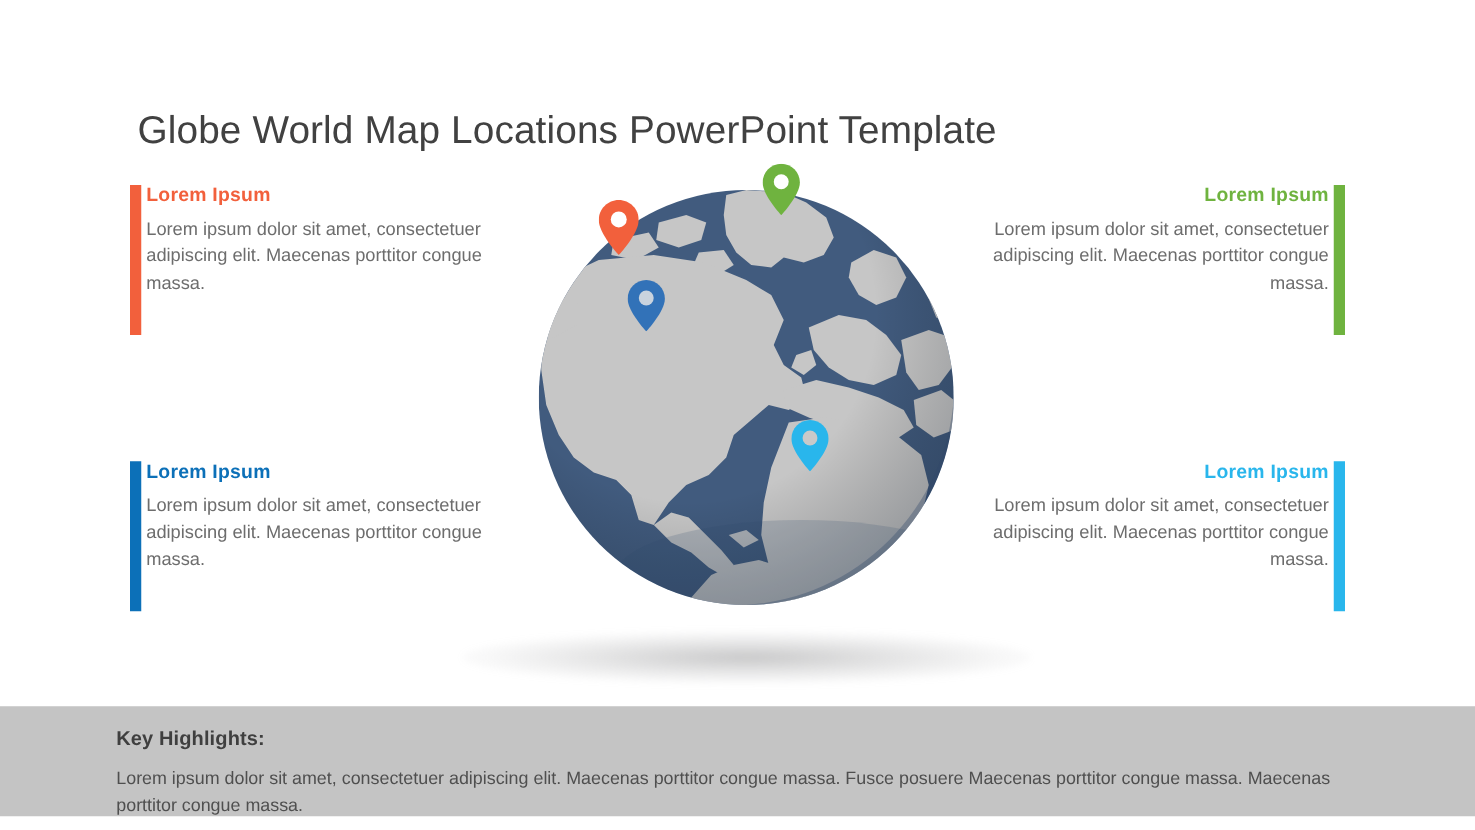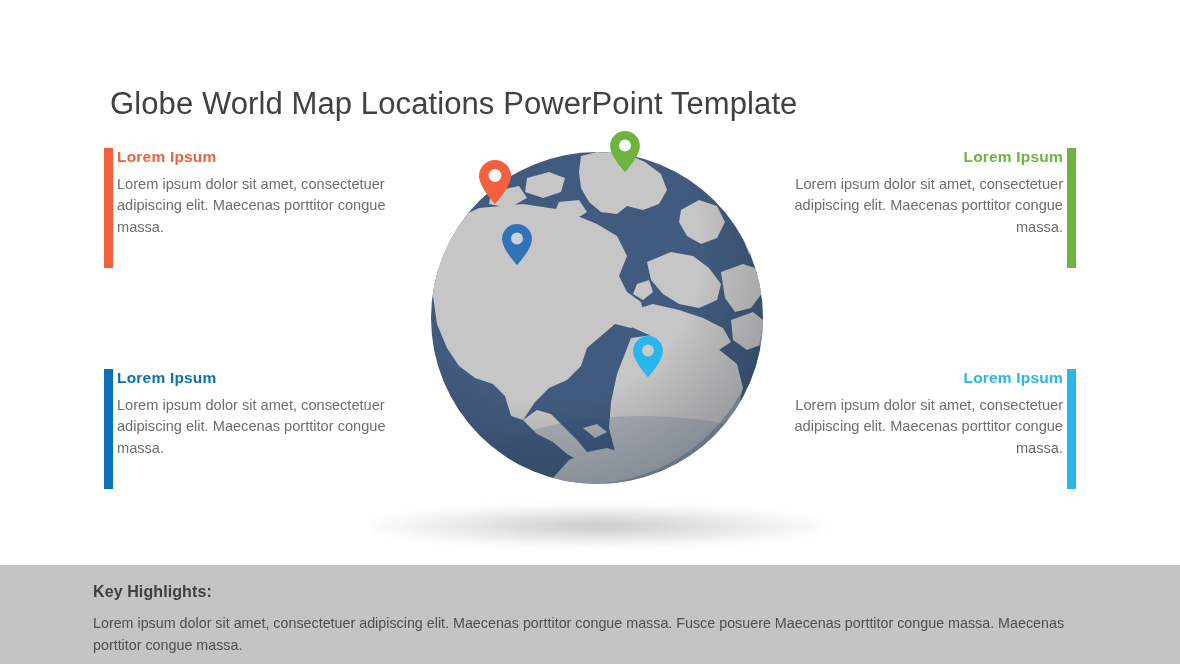--- a/index.html
+++ b/index.html
@@ -116,21 +116,21 @@
   .pin.pin-green  { left: 610px; top: 131px; width: 30px; height: 41px; }
   .pin.pin-blue   { left: 502px; top: 224px; width: 30px; height: 41px; }
   .pin.pin-cyan   { left: 633px; top: 336px; width: 30px; height: 41px; }
 
   
   .footer {
     position: absolute;
     left: 0;
     right: 0;
     top: 565px;
-    height: 99px;
+    height: 88px;
     background: #c4c4c4;
   }
   .footer-title {
     position: absolute;
     left: 93px;
     top: 18px;
     font-size: 16px;
     font-weight: bold;
     color: #3f3f3f;
     letter-spacing: 0.1px;

